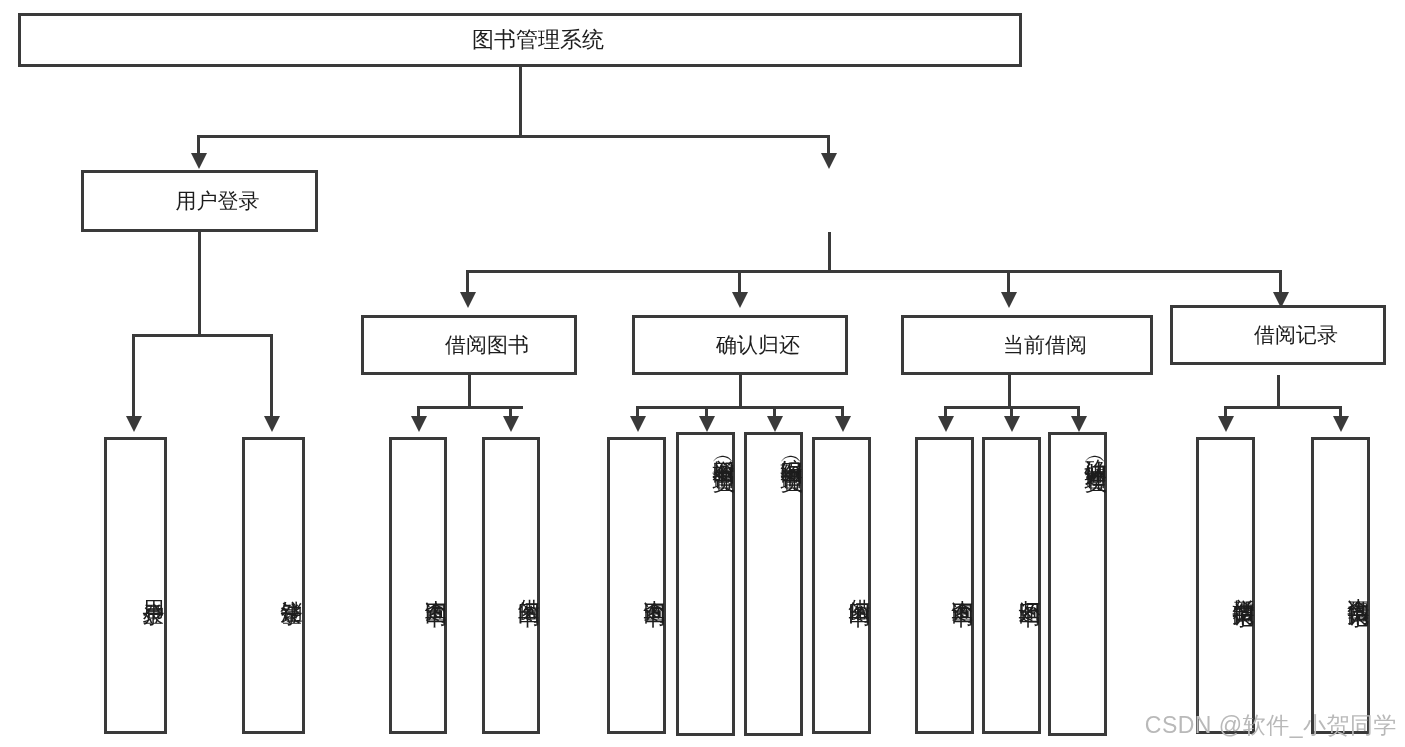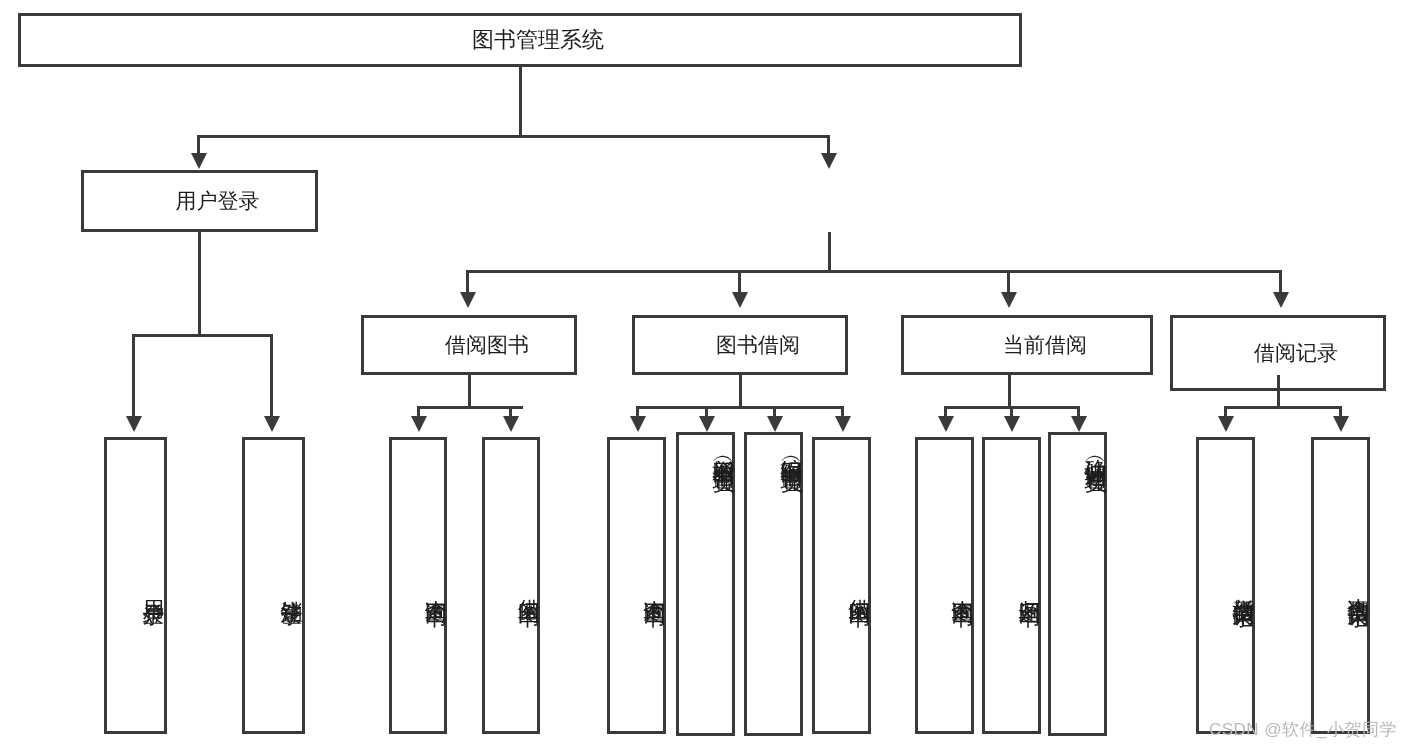--- a/index.html
+++ b/index.html
@@ -72,21 +72,21 @@
     height: 0;
     border-left: 8px solid transparent;
     border-right: 8px solid transparent;
     border-top: 16px solid #3a3a3a;
   }
   
   #watermark {
     position: absolute;
     right: 8px;
     bottom: 6px;
-    font-size: 17px;
+    font-size: 23px;
     color: #b9b9b9;
     white-space: nowrap;
     letter-spacing: 0.5px;
   }
 </style>
 </head>
 <body>
 
 <div id="canvas">
 
@@ -122,26 +122,26 @@
   <div class="arrow" style="left:732px; top:292px;"></div>
   <div class="vline" style="left:1007px; top:270px; height:26px;"></div>
   <div class="arrow" style="left:1001px; top:292px;"></div>
   <div class="vline" style="left:1279px; top:270px; height:26px;"></div>
   <div class="arrow" style="left:1273px; top:292px;"></div>
 
   <div class="node h-node" style="left:361px; top:315px; width:216px; height:60px;">
     <span class="cap">借阅图书</span>
   </div>
   <div class="node h-node" style="left:632px; top:315px; width:216px; height:60px;">
-    <span class="cap">图书借阅</span>
+    <span class="cap">确认归还</span>
   </div>
   <div class="node h-node" style="left:901px; top:315px; width:252px; height:60px;">
     <span class="cap">当前借阅</span>
   </div>
-  <div class="node h-node" style="left:1170px; top:315px; width:216px; height:76px;align-items:center;">
+  <div class="node h-node" style="left:1170px; top:305px; width:216px; height:60px;align-items:center;">
     <span class="cap">借阅记录</span>
   </div>
 
   <div class="vline" style="left:468px; top:375px; height:31px;"></div>
   <div class="hline" style="left:417px; top:406px; width:106px;"></div>
   <div class="vline" style="left:417px; top:406px; height:14px;"></div>
   <div class="arrow" style="left:411px; top:416px;"></div>
   <div class="vline" style="left:509px; top:406px; height:14px;"></div>
   <div class="arrow" style="left:503px; top:416px;"></div>
 

